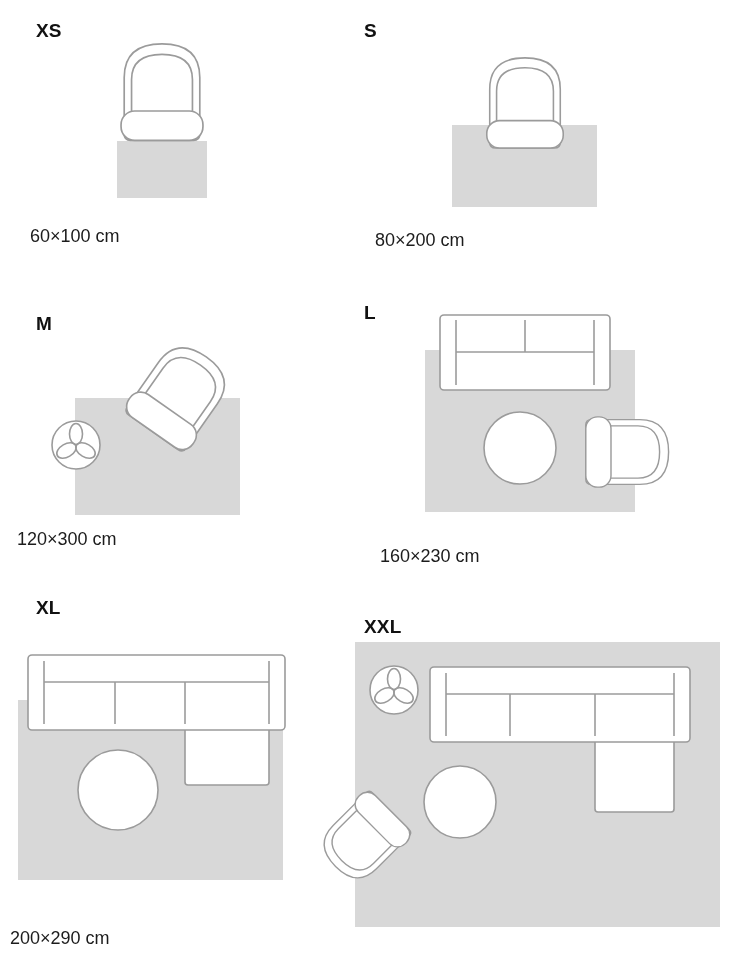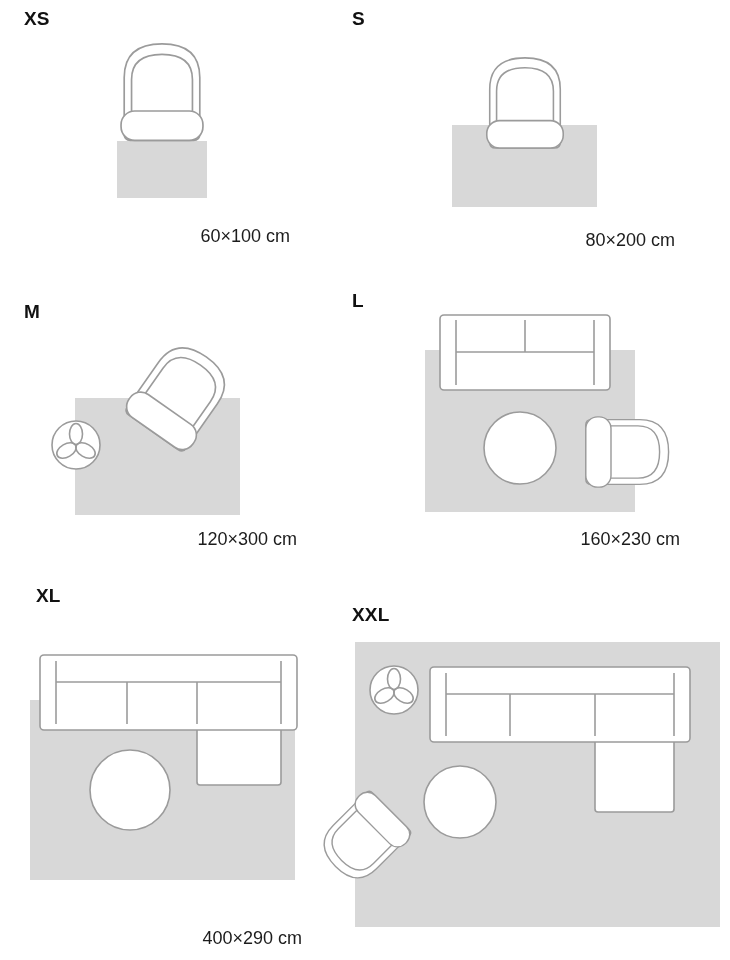--- a/index.html
+++ b/index.html
@@ -2,26 +2,26 @@
 <html><head>
 <meta charset="utf-8">
 <style>
   html,body{margin:0;padding:0;}
   body{
     width:730px;height:960px;position:relative;background:#ffffff;
     font-family:"Liberation Sans",sans-serif;color:#1a1a1a;overflow:hidden;
   }
   .panel{position:absolute;}
   .size-label{
-    position:absolute;margin:0;font-size:19px;font-weight:700;color:#111;
+    position:absolute;margin:12px;font-size:19px;font-weight:700;color:#111;
     letter-spacing:.2px;
   }
   .dim{
     position:absolute;font-size:18px;font-weight:400;color:#1c1c1c;
-    text-align:right;white-space:nowrap;
+    text-align:left;white-space:nowrap;
   }
   .ill{position:absolute;left:0;top:0;overflow:visible;display:block;}
   .rug{fill:#d8d8d8;stroke:none;}
   .furn{fill:#ffffff;stroke:#9b9b9b;stroke-width:1.6;}
   .line{fill:none;stroke:#9b9b9b;stroke-width:1.6;}
 </style>
 </head>
 <body>
 
 <svg style="position:absolute;width:0;height:0" aria-hidden="true">
@@ -87,39 +87,39 @@
       <path class="line" d="M116 35 V100"></path>
       <path class="line" d="M254 35 V100"></path>
       <path class="line" d="M116 67 H254"></path>
       <path class="line" d="M185 35 V67"></path>
     </g>
     <circle class="furn" cx="180" cy="163" r="36"></circle>
     <g transform="translate(289,167) rotate(90) scale(0.9)">
         <use href="#chair-def"></use>
       </g>
   </svg>
-  <div class="dim" style="left:40px;top:244px;width:300px">160×230 cm</div>
+  <div class="dim" style="left:40px;top:261px;width:300px">160×230 cm</div>
 </section>
 
-<section class="panel" style="left:12px;top:580px;width:340px;height:380px">
+<section class="panel" style="left:0;top:580px;width:340px;height:380px">
   <h2 class="size-label" style="left:24px;top:5px">XL</h2>
   <svg class="ill" width="340" height="380" viewBox="0 0 340 380">
     <rect class="rug" x="18" y="120" width="265" height="180" fill="#d8d8d8"></rect>
     <g>
       <rect class="furn" x="185" y="80" width="84" height="125" rx="3"></rect>
       <rect class="furn" x="28" y="75" width="257" height="75" rx="4"></rect>
       <path class="line" d="M44 81 V144"></path>
       <path class="line" d="M269 81 V144"></path>
       <path class="line" d="M44 102 H269"></path>
       <path class="line" d="M115 102 V144"></path>
       <path class="line" d="M185 102 V144"></path>
     </g>
     <circle class="furn" cx="118" cy="210" r="40"></circle>
   </svg>
-  <div class="dim" style="left:10px;top:348px;width:280px">400×290 cm</div>
+  <div class="dim" style="left:10px;top:348px;width:280px">200×290 cm</div>
 </section>
 
 <section class="panel" style="left:340px;top:592px;width:390px;height:380px">
   <h2 class="size-label" style="left:12px;top:12px">XXL</h2>
   <svg class="ill" width="390" height="380" viewBox="0 0 390 380">
     <rect class="rug" x="15" y="50" width="365" height="285" fill="#d8d8d8"></rect>
     <g transform="translate(54,98)">
         <use href="#plant-def"></use>
       </g>
     <g>

